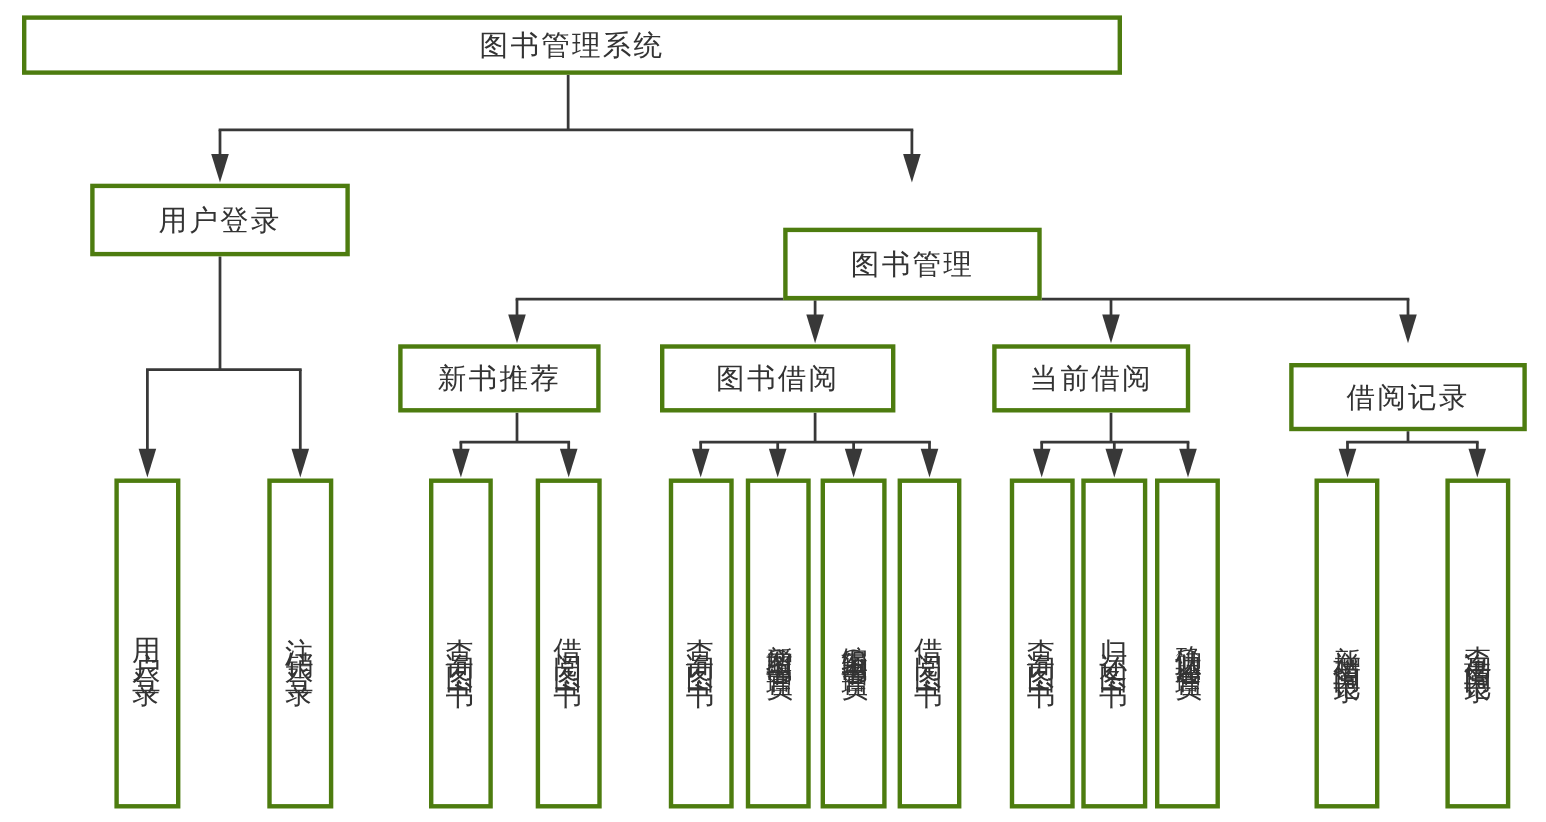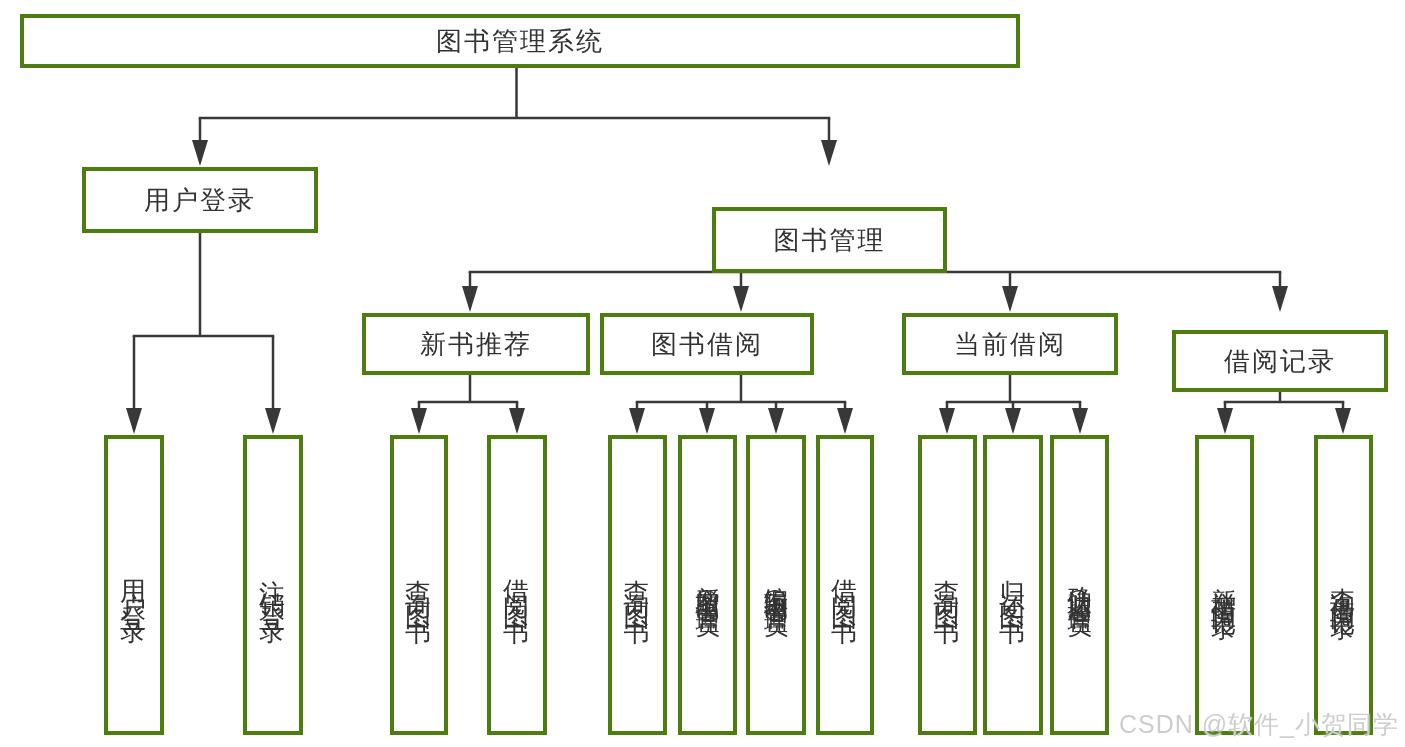--- a/index.html
+++ b/index.html
@@ -111,27 +111,27 @@
     <span>图书管理系统</span>
   </div>
 
   <div class="node h-node" style="left:82px; top:167px; width:236px; height:66px;">
     <span>用户登录</span>
   </div>
   <div class="node h-node" style="left:712px; top:167px; width:235px; height:66px;margin-top:40px;">
     <span>图书管理</span>
   </div>
 
-  <div class="node h-node" style="left:362px; top:313px; width:228px; height:62px;">
+  <div class="node h-node" style="left:362px; top:313px; width:184px; height:62px;">
     <span>新书推荐</span>
   </div>
   <div class="node h-node" style="left:600px; top:313px; width:214px; height:62px;">
     <span>图书借阅</span>
   </div>
-  <div class="node h-node" style="left:902px; top:313px; width:216px; height:62px;">
+  <div class="node h-node" style="left:902px; top:313px; width:180px; height:62px;">
     <span>当前借阅</span>
   </div>
   <div class="node h-node" style="left:1172px; top:330px; width:216px; height:62px;">
     <span>借阅记录</span>
   </div>
 
   <div class="node v-node v4" style="left:104px; top:435px; width:60px; height:300px;">
     <span>用户登录</span>
   </div>
   <div class="node v-node v4" style="left:243px; top:435px; width:60px; height:300px;">
@@ -168,15 +168,14 @@
     <span>确认归还（管理员）</span>
   </div>
 
   <div class="node v-node v6" style="left:1195px; top:435px; width:59px; height:300px;">
     <span>新增借阅记录</span>
   </div>
   <div class="node v-node v6" style="left:1314px; top:435px; width:59px; height:300px;">
     <span>查询借阅记录</span>
   </div>
 
-  <div id="watermark">CSDN @软件_小贺同学</div>
 
 </div>
 
 </body></html>

